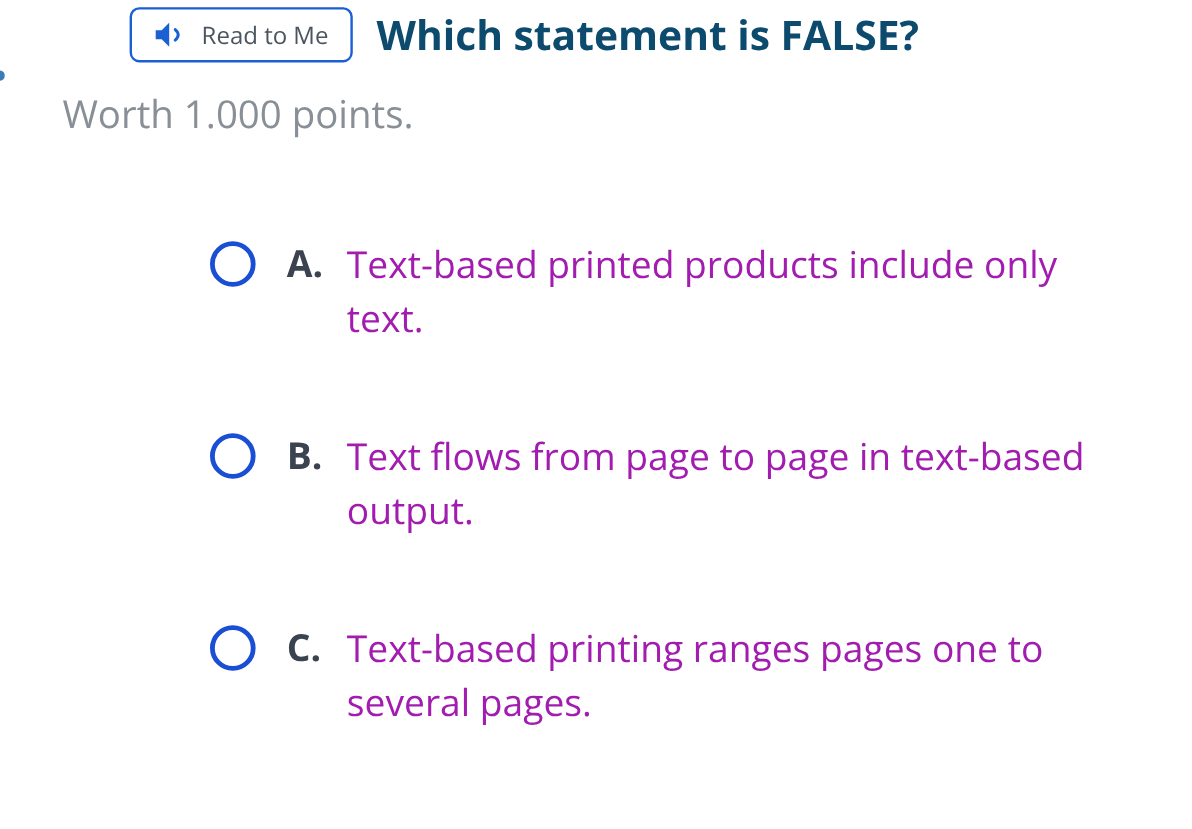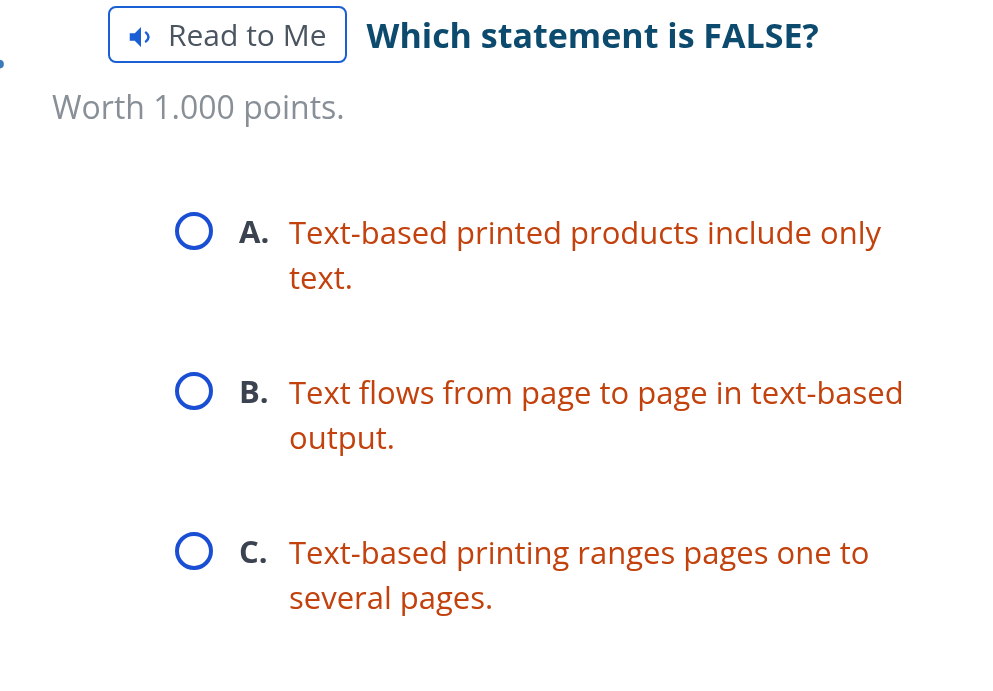--- a/index.html
+++ b/index.html
@@ -32,21 +32,21 @@
     }
     .read-to-me-btn {
       display: inline-flex;
       align-items: center;
       gap: 12px;
       border: 2px solid #1a5fd4;
       border-radius: 8px;
       padding: 6px 18px 6px 16px;
       background: #ffffff;
       cursor: pointer;
-      font-size: 30px;
+      font-size: 20px;
       color: #4a5560;
       font-family: inherit;
     }
     .speaker-icon {
       width: 30px;
       height: 30px;
       display: inline-block;
     }
     .question-text {
       font-size: 34px;
@@ -87,21 +87,21 @@
       flex: 1;
     }
     .option-letter {
       font-size: 31px;
       font-weight: 700;
       color: #3b4350;
       min-width: 32px;
     }
     .option-text {
       font-size: 31px;
-      color: #c2410c;
+      color: #a21caf;
       line-height: 1.45;
       max-width: 630px;
     }
   </style>
 </head>
 <body>
 
 <div class="question-number">.</div>
 
 <div class="header-row">

